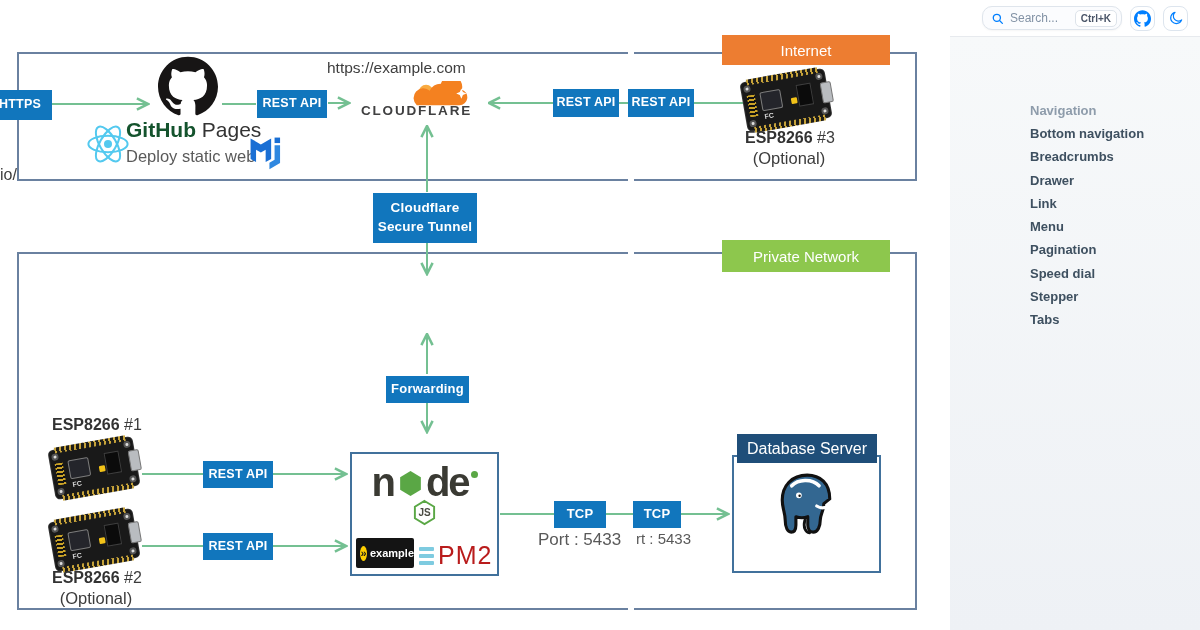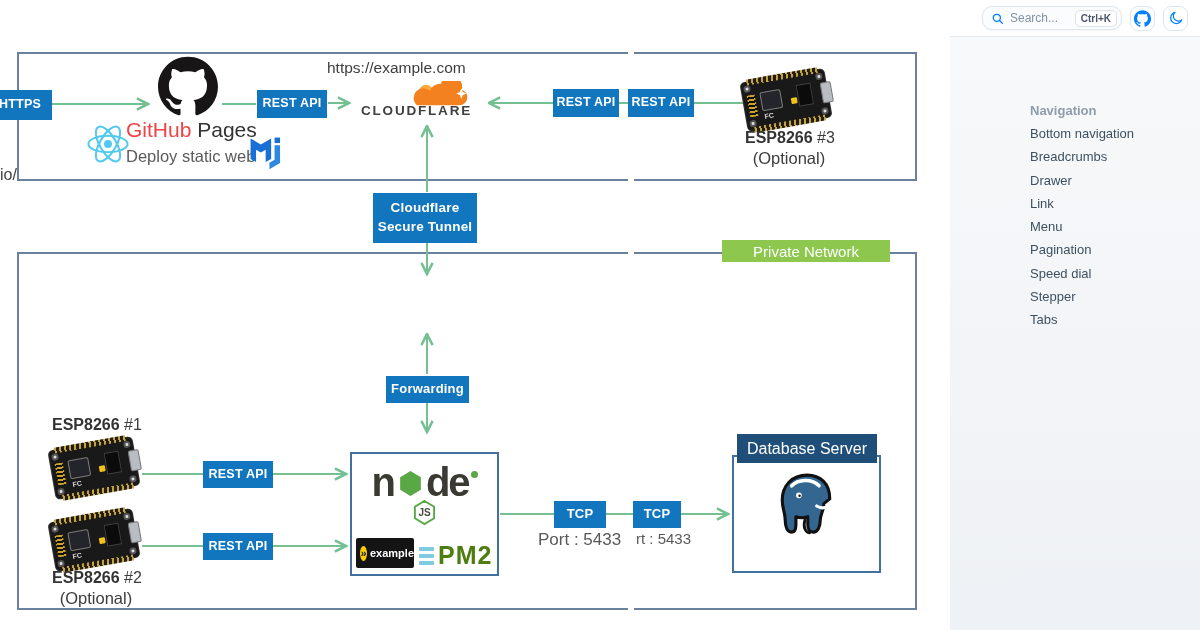--- a/index.html
+++ b/index.html
@@ -26,21 +26,21 @@
 
   .plain-text{position:absolute;color:#3e3e3e;z-index:3;white-space:nowrap}
 
   
   .cfd{position:absolute;left:365px;top:281px;width:122px;height:46px;border:2px solid #f0a23c;
     background:#fff;border-radius:3px;display:flex;align-items:center;gap:7px;padding-left:11px;z-index:3}
   .cfd-text{font-size:8.5px;font-weight:700;color:#3a3a3a;line-height:1.3;text-align:left}
 
   
   .gh-pages{position:absolute;left:126px;top:118px;font-size:21px;color:#2a2a2a;z-index:3;white-space:nowrap}
-  .gh-pages b{font-weight:400;color:#ef4444}
+  .gh-pages b{font-weight:700;color:#14532d}
   .gh-pages span{font-weight:300;color:#333}
 
   .cf-word{position:absolute;left:361px;top:103px;font-weight:800;font-size:13.5px;color:#404041;
     letter-spacing:1.8px;z-index:3}
 
   
   .esp{position:absolute;width:92px;height:56px;z-index:3;transform:rotate(-10deg)}
   .esp .pcb{position:absolute;left:4px;right:4px;top:4px;bottom:4px;background:#191919;border-radius:4px;box-shadow:0 0 0 1px #333}
   .esp .pins{position:absolute;left:10px;right:10px;height:6px;background:repeating-linear-gradient(90deg,#c7a33a 0 2px,#1e1d18 2px 5px)}
   .esp .pins.top{top:1px}.esp .pins.bottom{bottom:1px}
@@ -65,36 +65,36 @@
   .node-badge{position:relative;display:inline-block;width:25px;height:27px;margin-top:-2px}
   .node-badge span{position:absolute;left:0;right:0;top:8px;font-size:10px;font-weight:800;color:#4a4a42}
 
   
   .esbuild{position:absolute;left:356px;top:538px;width:58px;height:30px;background:#141414;color:#fff;
     display:flex;align-items:center;gap:3px;padding-left:4px;z-index:4;border-radius:2px}
   .esb-circle{width:15px;height:15px;border-radius:50%;background:#ffcf00;color:#191919;font-weight:800;
     font-size:11px;display:flex;align-items:center;justify-content:center;line-height:1}
   .esbuild .esb-label{font-size:11px;font-weight:700}
   .pm2{position:absolute;left:419px;top:543px;display:flex;align-items:center;gap:4px;z-index:4;
-    color:#4d7c0f;font-weight:700;font-size:25px;letter-spacing:1px;line-height:1}
+    color:#b91c1c;font-weight:400;font-size:25px;letter-spacing:1px;line-height:1}
   .pm2-bars{display:flex;flex-direction:column;gap:3px}
   .pm2-bars i{width:15px;height:4px;background:#7ecbe0;border-radius:1px}
 
   
   .sidebar{position:absolute;left:950px;top:0;width:250px;height:630px;background:#0f766e}
   .sb-header{height:37px;display:flex;align-items:center;padding-left:32px;gap:8px;border-bottom:1px solid #e7eaee;background:#fff}
   .sb-search{width:140px;height:24px;border:1px solid #dfe5ec;border-radius:10px;background:#fbfcfe;
     display:flex;align-items:center;padding:0 4px 0 8px;gap:6px;box-shadow:0 1px 2px rgba(0,0,0,.04);cursor:pointer}
   .sb-ph{color:#8292a5;font-size:12px;flex:1;text-align:left}
   .sb-kbd{font-size:10px;color:#4a5568;border:1px solid #dde3ea;border-radius:5px;padding:2px 5px;background:#fff;font-weight:600}
   .sb-btn{width:25px;height:25px;border:1px solid #dde5ee;border-radius:8px;background:#fff;
     display:flex;align-items:center;justify-content:center;padding:0;cursor:pointer}
   .sb-body{height:593px;background:linear-gradient(#f7f9fa,#eef1f5);padding:66px 0 6px 80px}
   .sb-section{font-size:13px;font-weight:600;color:#8e9cab;margin-bottom:8px}
-  .sb-item{font-size:13px;font-weight:400;color:#3e5060;margin-bottom:8.3px;cursor:pointer}
+  .sb-item{font-size:13px;font-weight:700;color:#3e5060;margin-bottom:8.3px;cursor:pointer}
 </style>
 </head>
 <body>
 
 <div class="stage">
   <div class="diagram">
 
     <div class="zone no-r" style="left:17px;top:52px;width:611px;height:129px"></div>
     <div class="zone no-l" style="left:634px;top:52px;width:283px;height:129px"></div>
     <div class="zone no-r" style="left:17px;top:252px;width:611px;height:358px"></div>
@@ -114,21 +114,22 @@
         <line x1="427" y1="192" x2="427" y2="128" marker-end="url(#ah)"></line>
         <line x1="427" y1="243" x2="427" y2="272" marker-end="url(#ah)"></line>
         <line x1="427" y1="374" x2="427" y2="336" marker-end="url(#ah)"></line>
         <line x1="427" y1="403" x2="427" y2="430" marker-end="url(#ah)"></line>
         <line x1="142" y1="474" x2="344" y2="474" marker-end="url(#ah)"></line>
         <line x1="142" y1="546" x2="344" y2="546" marker-end="url(#ah)"></line>
         <line x1="500" y1="514" x2="726" y2="514" marker-end="url(#ah)"></line>
       </g>
     </svg>
 
-    <div class="zone-label" style="left:722px;top:240px;width:168px;height:22px;background:#8dc74d">Private Network</div>
+    <div class="zone-label" style="left:722px;top:35px;width:168px;height:30px;background:#ed7d31">Internet</div>
+    <div class="zone-label" style="left:722px;top:240px;width:168px;height:32px;background:#8dc74d">Private Network</div>
 
     <div class="blue-box" style="left:-12px;top:90px;width:64px;height:30px">HTTPS</div>
     <div class="blue-box" style="left:257px;top:90px;width:70px;height:28px">REST API</div>
     <div class="blue-box" style="left:553px;top:89px;width:66px;height:28px">REST API</div>
     <div class="blue-box" style="left:628px;top:89px;width:66px;height:28px">REST API</div>
     <div class="blue-box" style="left:373px;top:193px;width:104px;height:50px;font-size:13.5px;font-weight:600">
       <span>Cloudflare</span>
       <span>Secure Tunnel</span>
     </div>
     <div class="blue-box" style="left:386px;top:376px;width:83px;height:27px;font-size:13px;font-weight:600">Forwarding</div>

